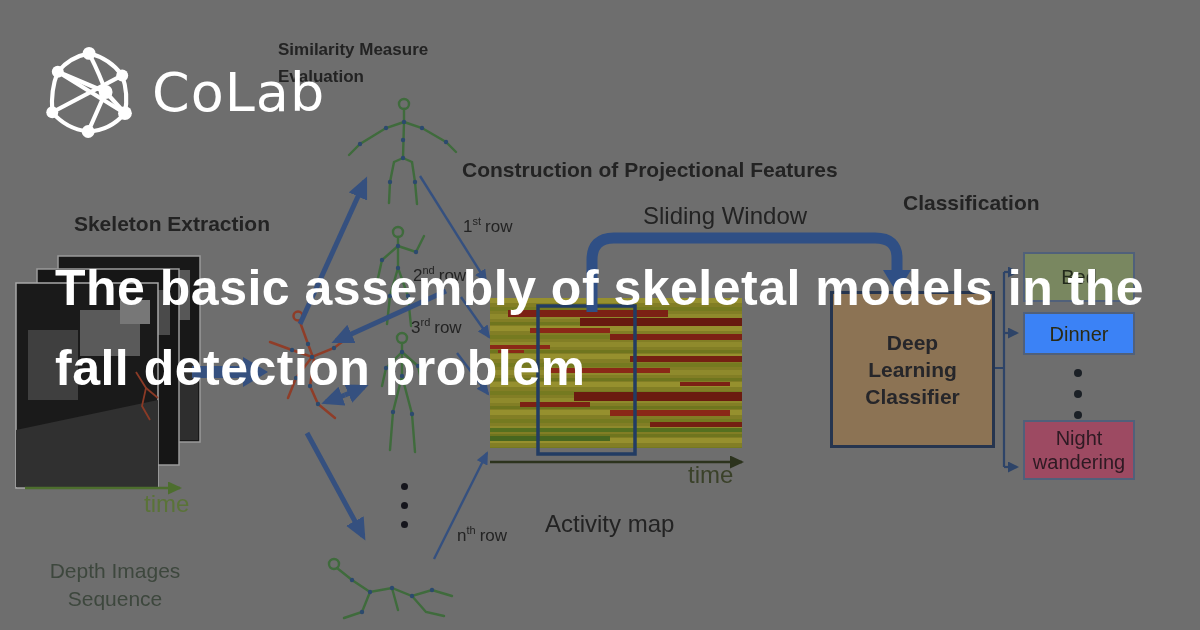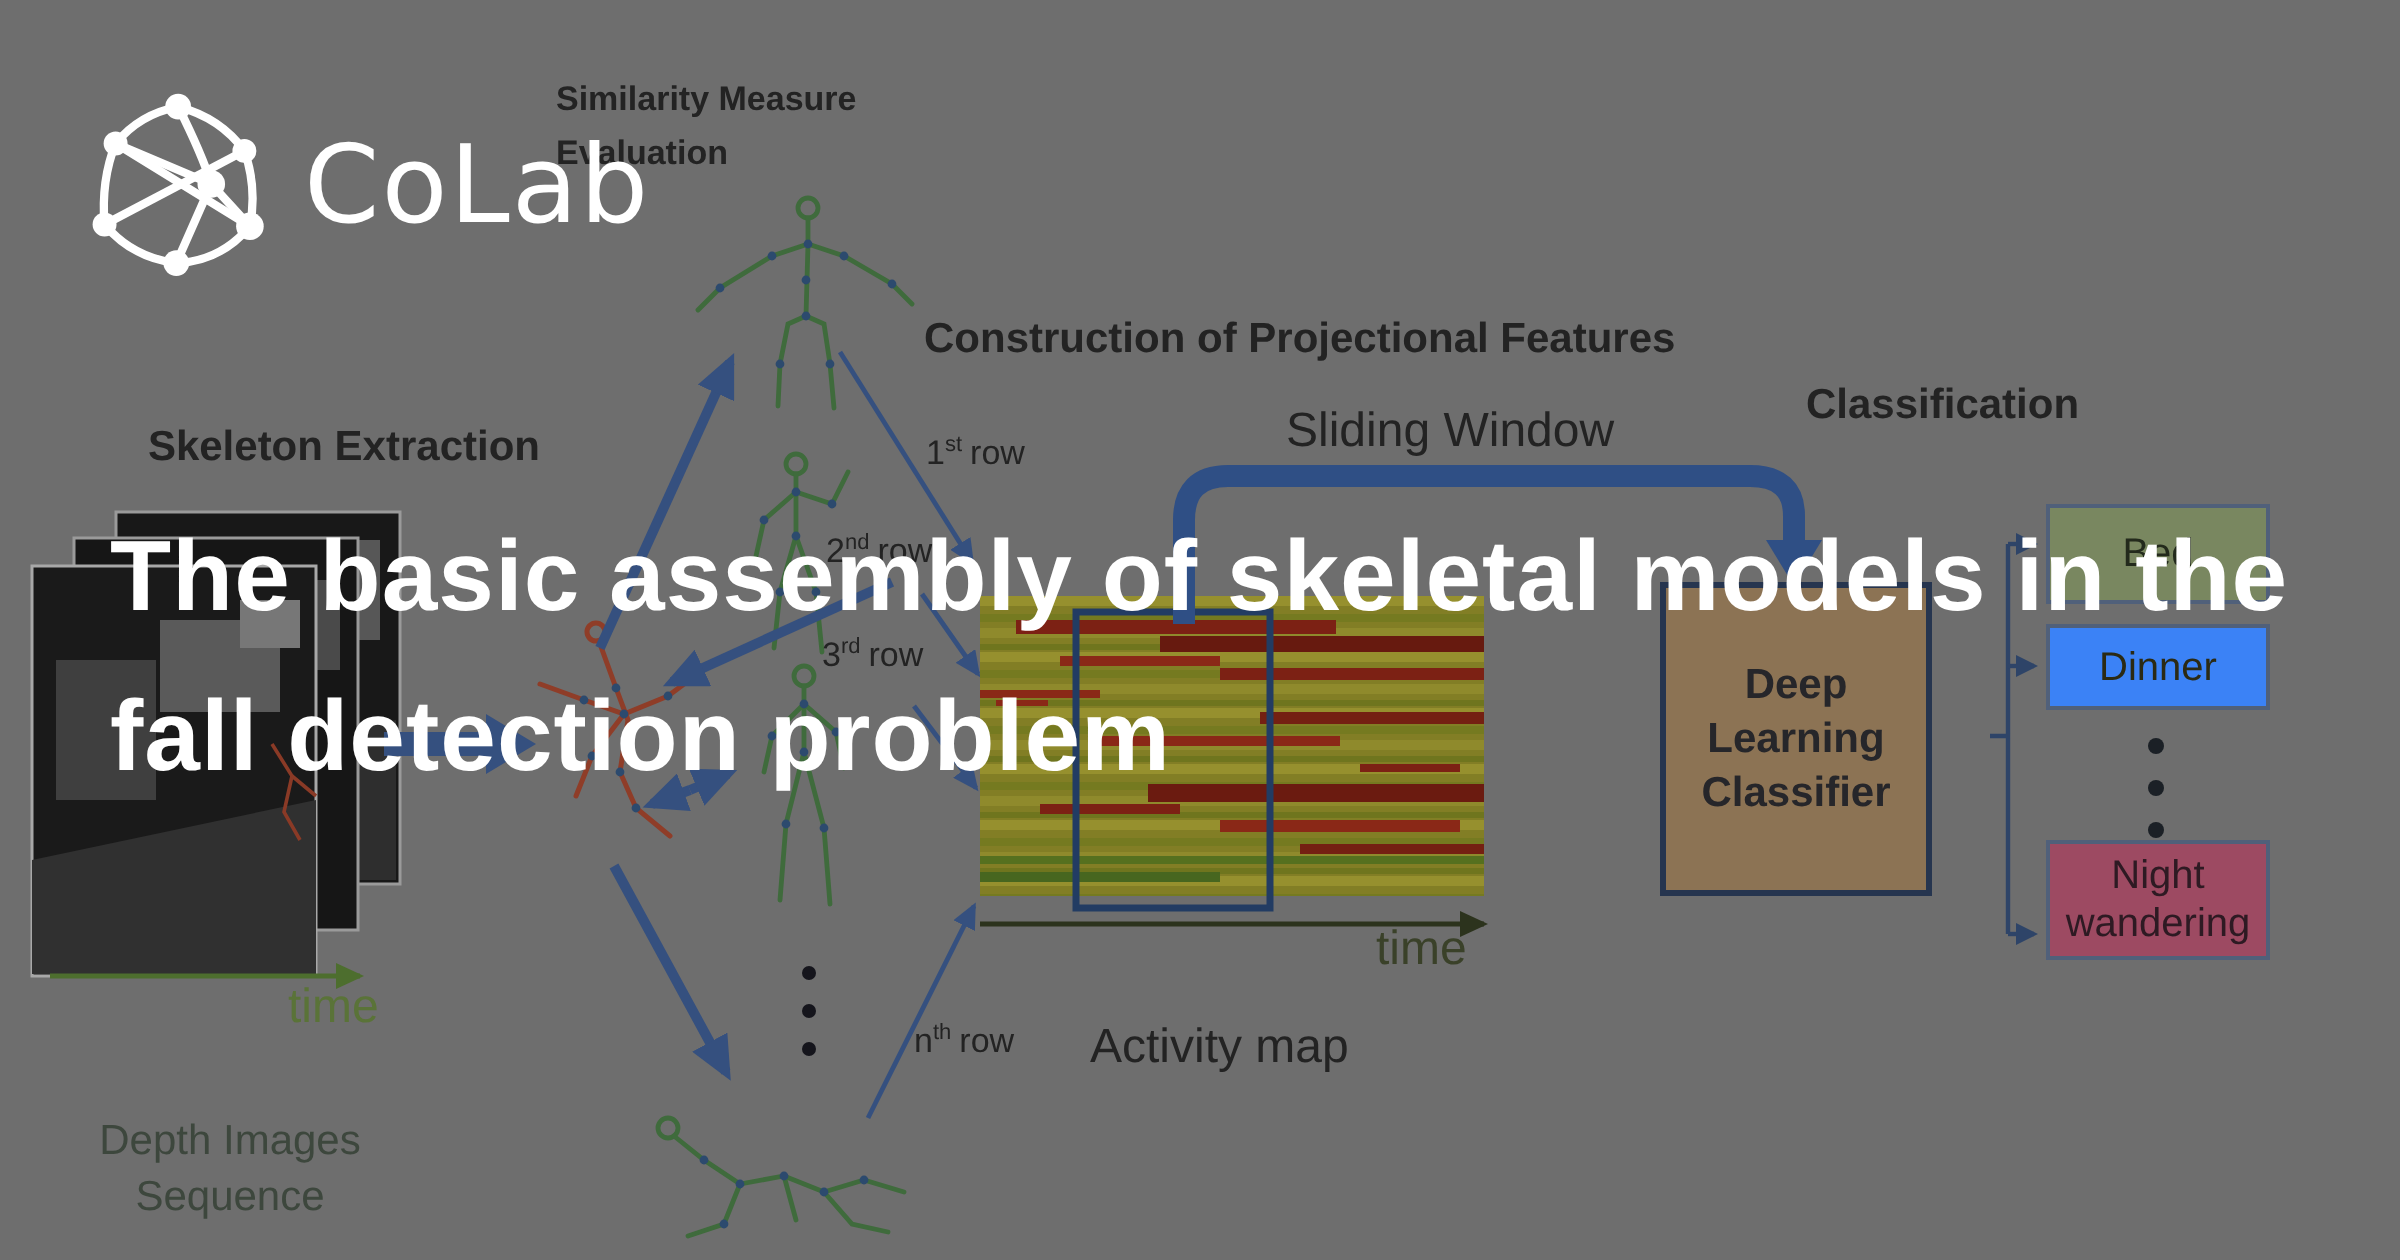--- a/index.html
+++ b/index.html
@@ -13,29 +13,29 @@
   .con{left:462px;top:158px;font-weight:700;font-size:21px;white-space:nowrap;}
   .sli{left:643px;top:202px;font-size:24px;}
   .cla{left:903px;top:191px;font-weight:700;font-size:21px;}
   .act{left:545px;top:510px;font-size:24px;}
   .t1{left:688px;top:461px;font-size:24px;color:#3a4129;}
   .t2{left:144px;top:490px;font-size:24px;color:#5a7338;}
   .seq{left:28px;top:557px;width:174px;text-align:center;font-size:21px;line-height:28px;color:#3d473d;}
   .rowlab{position:absolute;font-size:17px;color:#232323;white-space:nowrap;line-height:normal;text-align:center;}
   .rowlab sup{font-size:11px;vertical-align:super;line-height:0;}
   .rowlab .w{margin-left:4px;}
-  .r1{left:463px;top:217px}.r2{left:413px;top:266px}.r3{left:411px;top:318px}.rn{left:457px;top:511px}
+  .r1{left:463px;top:217px}.r2{left:413px;top:266px}.r3{left:411px;top:318px}.rn{left:457px;top:526px}
   
   .cbox{position:absolute;left:1023px;width:112px;border:2px solid #50607a;box-sizing:border-box;
         display:flex;align-items:center;justify-content:center;text-align:center;
         font-size:20px;line-height:24px;color:#232a1c;}
   .bed{top:252px;height:50px;background:#798760;}
   .dinner{top:312px;height:43px;background:#3b82f6;color:#2b2a14;}
   .night{top:420px;height:60px;background:#9d4a62;color:#2e1a23;}
-  .classifier{position:absolute;left:830px;top:291px;width:136px;height:157px;background:#8c7354;
+  .classifier{position:absolute;left:830px;top:291px;width:165px;height:157px;background:#8c7354;
         border:3px solid #26354f;box-sizing:border-box;display:flex;flex-direction:column;justify-content:center;
         text-align:center;font-weight:700;font-size:21px;line-height:27px;color:#26262a;}
   
   .vdots{position:absolute;display:flex;flex-direction:column;gap:12px;}
   .vdots i{width:7px;height:7px;border-radius:50%;background:#15151c;display:block;}
   .skel-dots{left:401px;top:483px;}
   .class-dots{left:1074px;top:369px;gap:13px;}
   .class-dots i{width:8px;height:8px;background:#1b2026;}
   
   .logo{position:absolute;left:44px;top:46px;display:flex;align-items:center;gap:16px;color:#fff;}

